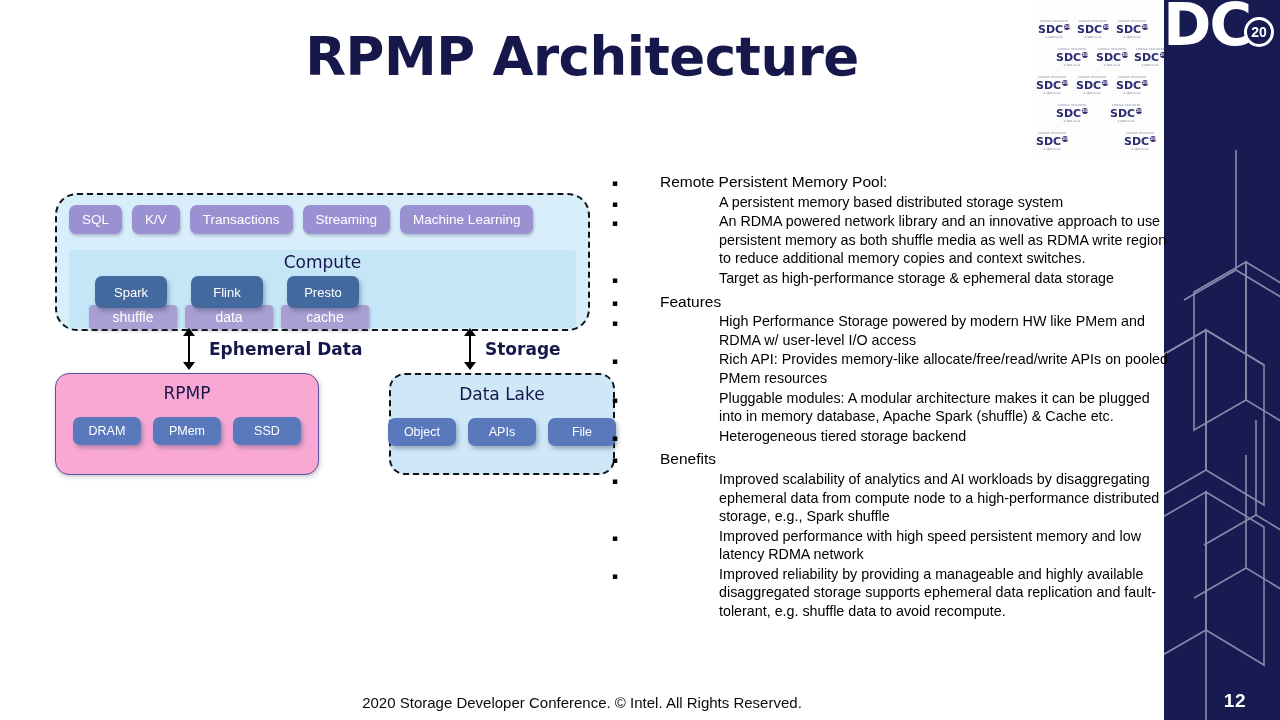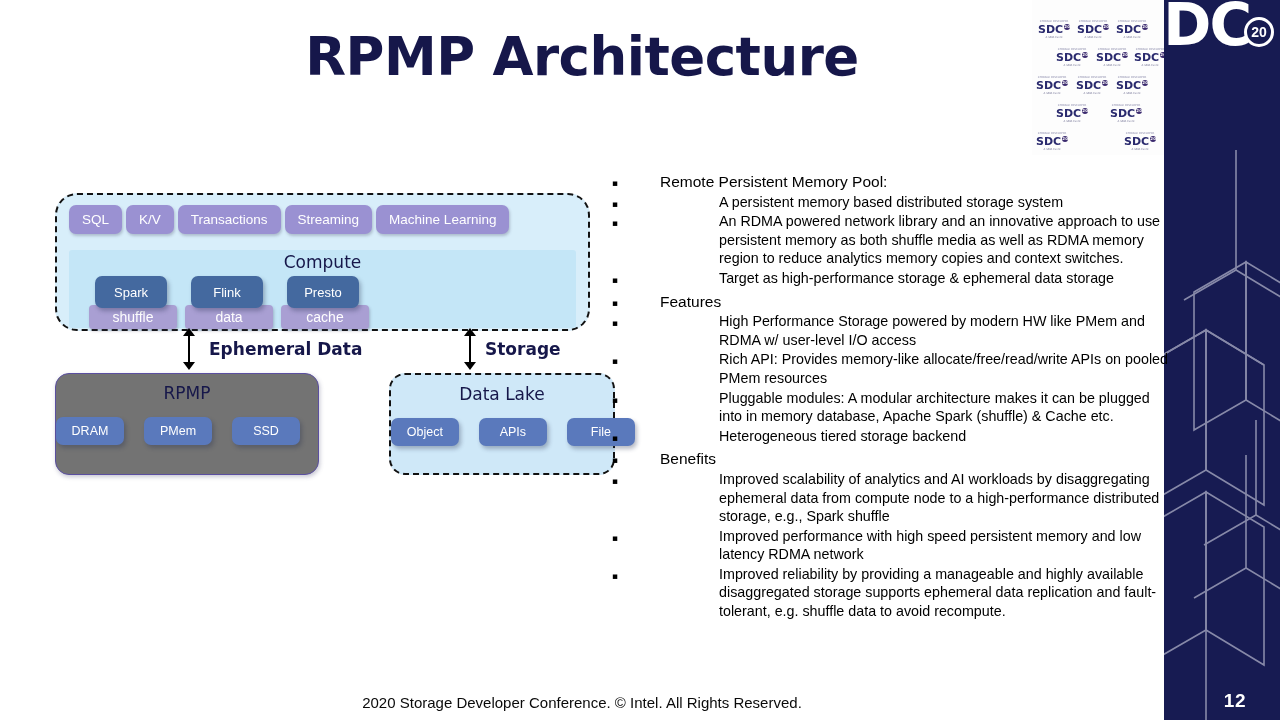--- a/index.html
+++ b/index.html
@@ -113,21 +113,21 @@
   .diagram { position: absolute; top: 193px; left: 55px; width: 560px; }
 
   .compute-outer {
     position: relative;
     width: 535px; height: 138px;
     border: 2.5px dashed #111111;
     border-radius: 22px;
     background: #d8eefa;
     padding: 10px 12px 0 12px;
   }
-  .pill-row { display: flex; gap: 4px; align-items: flex-end; }
+  .pill-row { display: flex; gap: 10px; align-items: flex-end; }
   .pill {
     background: #9a91d2;
     color: #ffffff;
     border-radius: 7px;
     font-size: 13.5px;
     height: 29px;
     display: flex; align-items: center; justify-content: center;
     padding: 0 13px;
     box-shadow: 1px 2px 3px rgba(60,60,90,.28);
     white-space: nowrap;
@@ -195,21 +195,21 @@
     top: 8px;
     font-size: 17px;
     color: #16174a;
     font-family: "DejaVu Sans", sans-serif;
   }
 
   .bottom-row { position: relative; display: flex; gap: 30px; }
 
   .rpmp-box {
     width: 272px; height: 102px;
-    background: #737373;
+    background: #f9a8d4;
     border: 1.5px solid #5b4fa0;
     border-radius: 14px;
     position: relative;
     box-shadow: 1px 2px 4px rgba(70,70,110,.3);
   }
   .lake-box {
     width: 233px; height: 102px;
     background: #cfe8f8;
     border: 2.5px dashed #111111;
     border-radius: 16px;
@@ -220,21 +220,21 @@
     position: absolute;
     top: 9px; left: 0; right: 0;
     text-align: center;
     font-size: 17px;
     color: #16174a;
     font-family: "DejaVu Sans", sans-serif;
   }
   .tier-row {
     position: absolute;
     top: 43px; left: 0; right: 0;
-    display: flex; justify-content: flex-start; gap: 20px;
+    display: flex; justify-content: center; gap: 12px;
   }
   .tier {
     background: #5a79bc;
     color: #ffffff;
     border-radius: 7px;
     height: 28px;
     min-width: 68px;
     font-size: 12.5px;
     display: flex; align-items: center; justify-content: center;
     padding: 0 10px;
@@ -397,21 +397,21 @@
     <div class="b-row lvl1">
       <span class="b-mark">▪</span>
       <span class="b-text">Remote Persistent Memory Pool:</span>
     </div>
     <div class="b-row lvl2">
       <span class="b-mark">▪</span>
       <span class="b-text">A persistent memory based distributed storage system</span>
     </div>
     <div class="b-row lvl2">
       <span class="b-mark">▪</span>
-      <span class="b-text">An RDMA powered network library and an innovative approach to use persistent memory as both shuffle media as well as RDMA memory region to reduce analytics memory copies and context switches.</span>
+      <span class="b-text">An RDMA powered network library and an innovative approach to use persistent memory as both shuffle media as well as RDMA write region to reduce additional memory copies and context switches.</span>
     </div>
     <div class="b-row lvl2">
       <span class="b-mark">▪</span>
       <span class="b-text">Target as high-performance storage &amp; ephemeral data storage</span>
     </div>
 
     <div class="b-row lvl1" style="margin-top:4px;">
       <span class="b-mark">▪</span>
       <span class="b-text">Features</span>
     </div>

